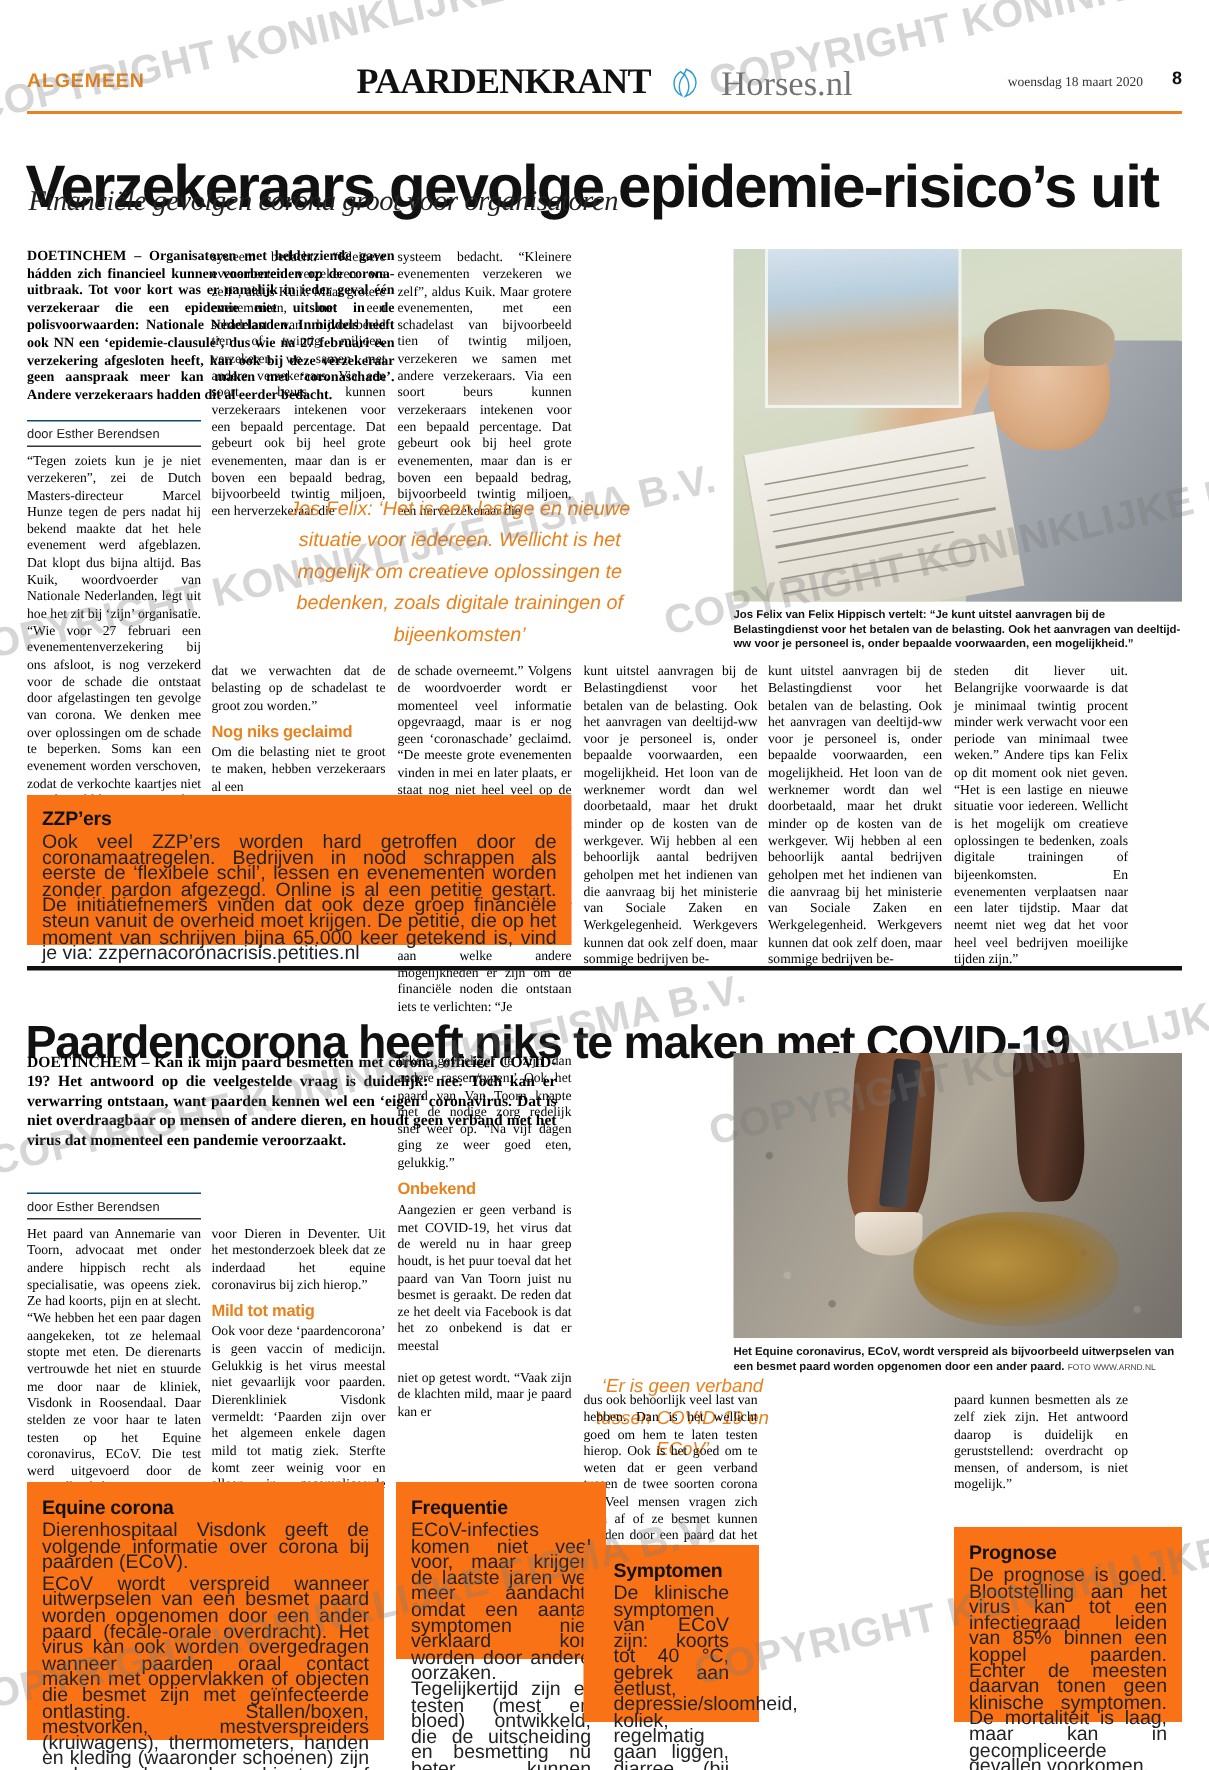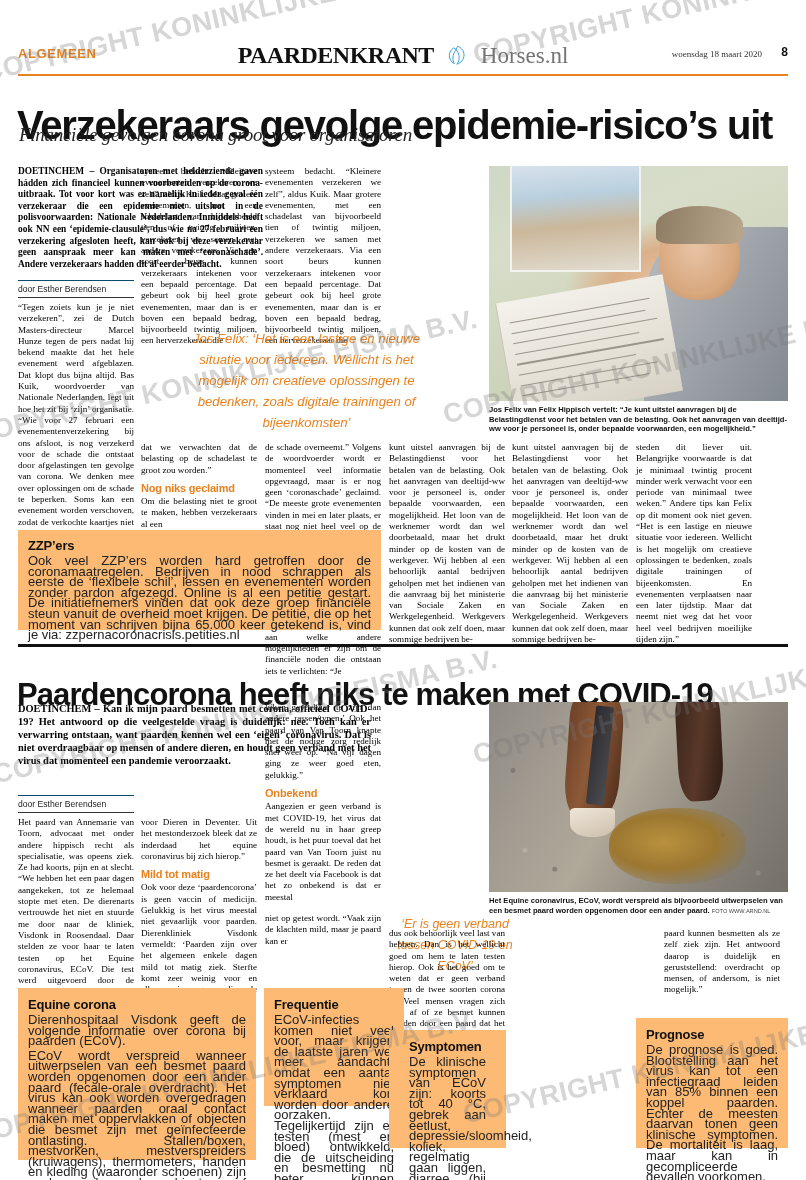--- a/index.html
+++ b/index.html
@@ -130,21 +130,21 @@
     position:absolute;
     font-family:"Liberation Sans", sans-serif;
     font-weight:700; font-size:7.6px; line-height:9.6px;
     color:#111;
   }
   .caption .credit { font-weight:400; font-size:5.6px; color:#444; }
 
   
   .infobox {
     position:absolute;
-    background:#fdba74;
+    background:#f97316;
   }
   .infobox h4 {
     margin:0 0 3px 0;
     font-family:"Liberation Sans", sans-serif;
     font-weight:700; font-size:13px; color:#111; letter-spacing:-0.2px;
   }
   .infobox p {
     margin:0 0 4px 0;
     font-family:"Liberation Sans", sans-serif;
     font-size:13px; line-height:10.6px; color:#222;
@@ -361,21 +361,21 @@
   </div>
   <div class="caption" style="left:489px; top:896px; width:299px;">
     <span>Het Equine coronavirus, ECoV, wordt verspreid als bijvoorbeeld uitwerpselen van een besmet paard worden opgenomen door een ander paard.</span>
     <span class="credit">FOTO WWW.ARND.NL</span>
   </div>
 
   <div class="bodycol" style="left:389px; top:928px; width:116px;">
     <p>dus ook behoorlijk veel last van hebben. Dan is het wellicht goed om hem te laten testen hierop. Ook is het goed om te weten dat er geen verband tussen de twee soorten corona is. Veel mensen vragen zich toch af of ze besmet kunnen worden door een paard dat het virus bij zich draagt, of andersom, of ze een</p>
   </div>
 
-  <div class="bodycol" style="left:664px; top:928px; width:116px;">
+  <div class="bodycol" style="left:636px; top:928px; width:116px;">
     <p>paard kunnen besmetten als ze zelf ziek zijn. Het antwoord daarop is duidelijk en geruststellend: overdracht op mensen, of andersom, is niet mogelijk.”</p>
   </div>
 
   <div class="infobox" style="left:18px; top:988px; width:238px; height:172px; padding:9px 10px;">
     <h4>Equine corona</h4>
     <p>Dierenhospitaal Visdonk geeft de volgende informatie over corona bij paarden (ECoV).</p>
     <p>ECoV wordt verspreid wanneer uitwerpselen van een besmet paard worden opgenomen door een ander paard (fecale-orale overdracht). Het virus kan ook worden overgedragen wanneer paarden oraal contact maken met oppervlakken of objecten die besmet zijn met geïnfecteerde ontlasting. Stallen/boxen, mestvorken, mestverspreiders (kruiwagens), thermometers, handen en kleding (waaronder schoenen) zijn veel voorkomende objecten of materialen, via welke infecties indirect kunnen worden overgedragen op andere paarden. ECoV infecties worden meestal gediagnosticeerd in de wintermaanden.</p>
   </div>
 
   <div class="infobox" style="left:264px; top:988px; width:140px; height:118px; padding:9px 10px;">

